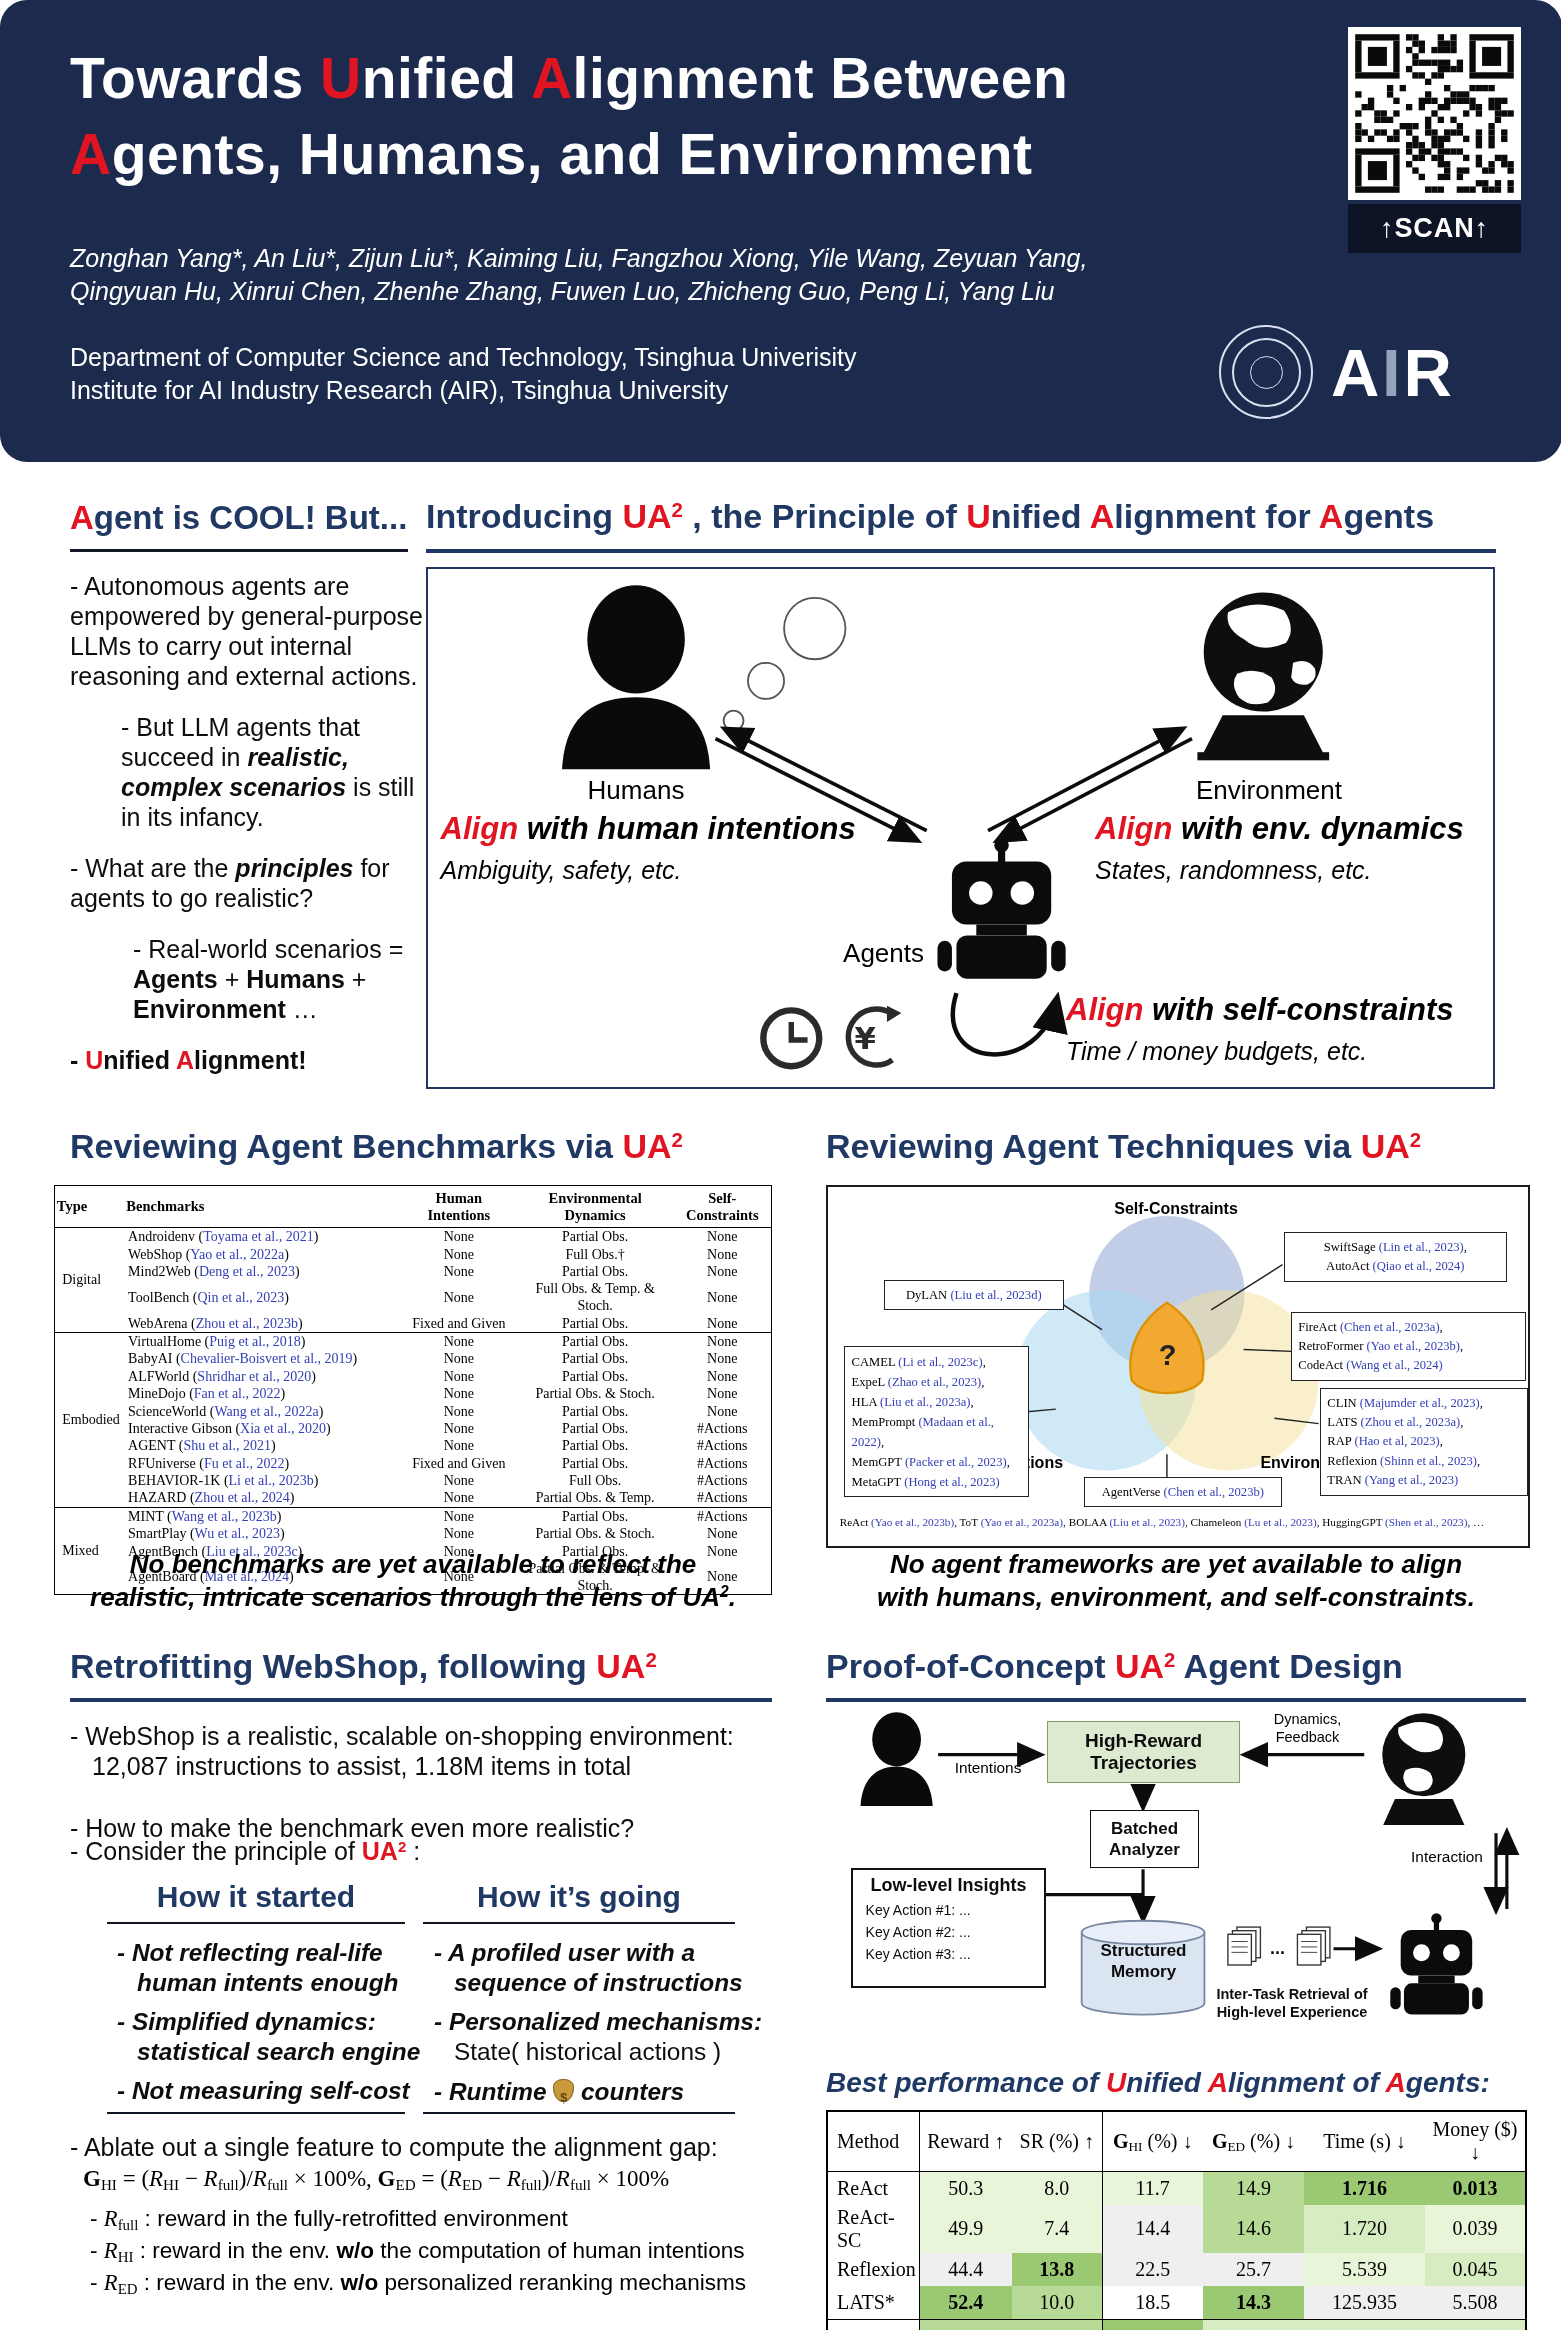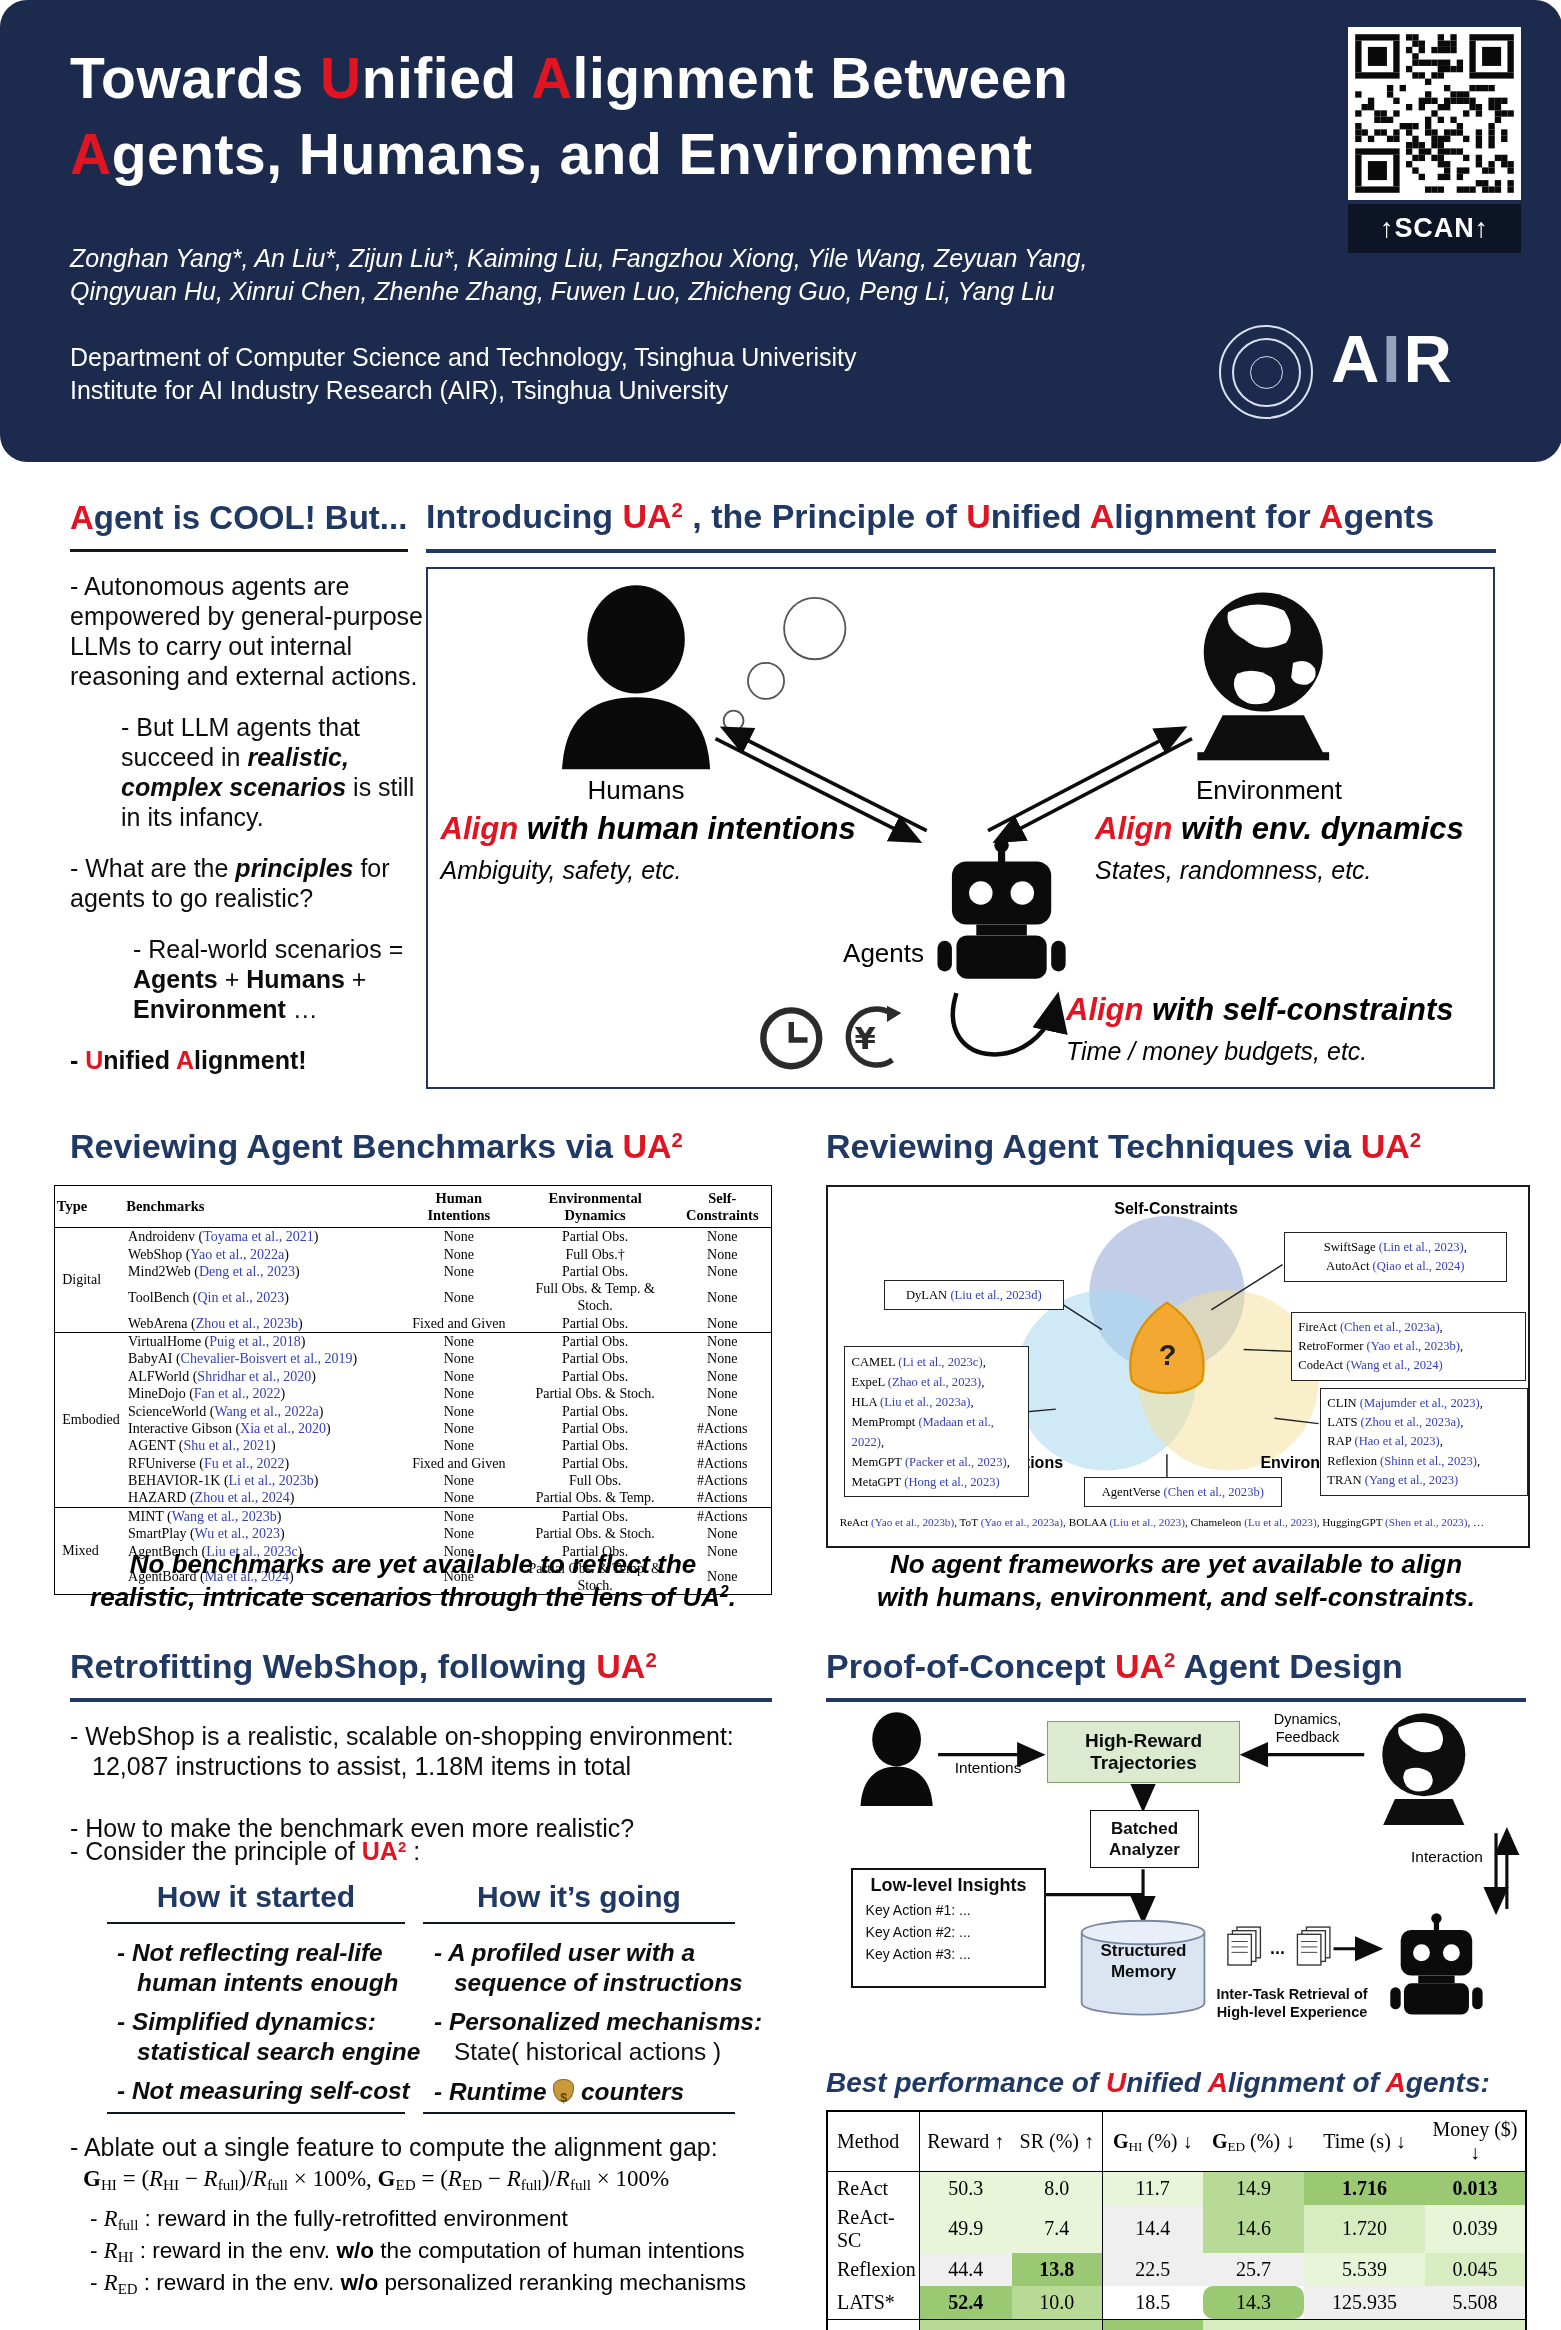--- a/index.html
+++ b/index.html
@@ -25,21 +25,21 @@
   #page-title{position:absolute;left:70px;top:40px;font-size:57px;font-weight:700;line-height:76px;letter-spacing:0.5px;}
   #authors{position:absolute;left:70px;top:242px;font-size:25px;line-height:33px;font-style:italic;}
   #affil{position:absolute;left:70px;top:341px;font-size:25px;line-height:33px;}
   #qr{position:absolute;left:1348px;top:27px;width:173px;height:173px;background:#fff;}
   #scanbar{position:absolute;left:1348px;top:204px;width:173px;height:49px;background:#0d1426;color:#fff;
            display:flex;align-items:center;justify-content:center;font-size:27px;font-weight:700;letter-spacing:0.9px;}
   #thu{position:absolute;left:1219px;top:325px;width:90px;height:90px;border-radius:50%;
        border:2.7px solid #d9e0ee;display:flex;align-items:center;justify-content:center;}
   #thu .inner{width:65px;height:65px;border-radius:50%;border:2.3px solid #d9e0ee;display:flex;align-items:center;justify-content:center;}
   #thu .core{width:31px;height:31px;border-radius:50%;border:1.8px solid #d9e0ee;}
-  #air{position:absolute;left:1331px;top:320px;font-size:67px;font-weight:700;color:#fff;letter-spacing:2.7px;}
+  #air{position:absolute;left:1331px;top:334px;font-size:67px;font-weight:700;color:#fff;letter-spacing:2.7px;}
   #air .mid{color:#93a2bd;}
 
   
   .sech{position:absolute;font-weight:700;color:var(--head);}
   .rule{position:absolute;background:var(--head);}
   .rule.black{background:#111725;}
 
   
   #left-col{position:absolute;left:70px;top:571px;width:359px;font-size:25px;line-height:30px;}
   #left-col .bullet{margin-bottom:21px;}
@@ -806,21 +806,21 @@
             <td class="g0 vr">22.5</td>
             <td class="g0">25.7</td>
             <td class="g1">5.539</td>
             <td class="g2">0.045</td>
           </tr>
           <tr>
             <td class="method">LATS*</td>
             <td class="g4 vr" style="font-weight: 700;">52.4</td>
             <td class="g3">10.0</td>
             <td class="gw vr">18.5</td>
-            <td class="g4" style="font-weight: 400; border-radius: 10px;">14.3</td>
+            <td class="g4" style="font-weight: 700;">14.3</td>
             <td class="g0">125.935</td>
             <td class="g0">5.508</td>
           </tr>
           <tr class="ours">
             <td class="method">Ours</td>
             <td class="g3 vr">51.9</td>
             <td class="g3">9.6</td>
             <td class="g4 vr" style="font-weight: 700;">6.7</td>
             <td class="g2">14.8</td>
             <td class="g2">1.779</td>

